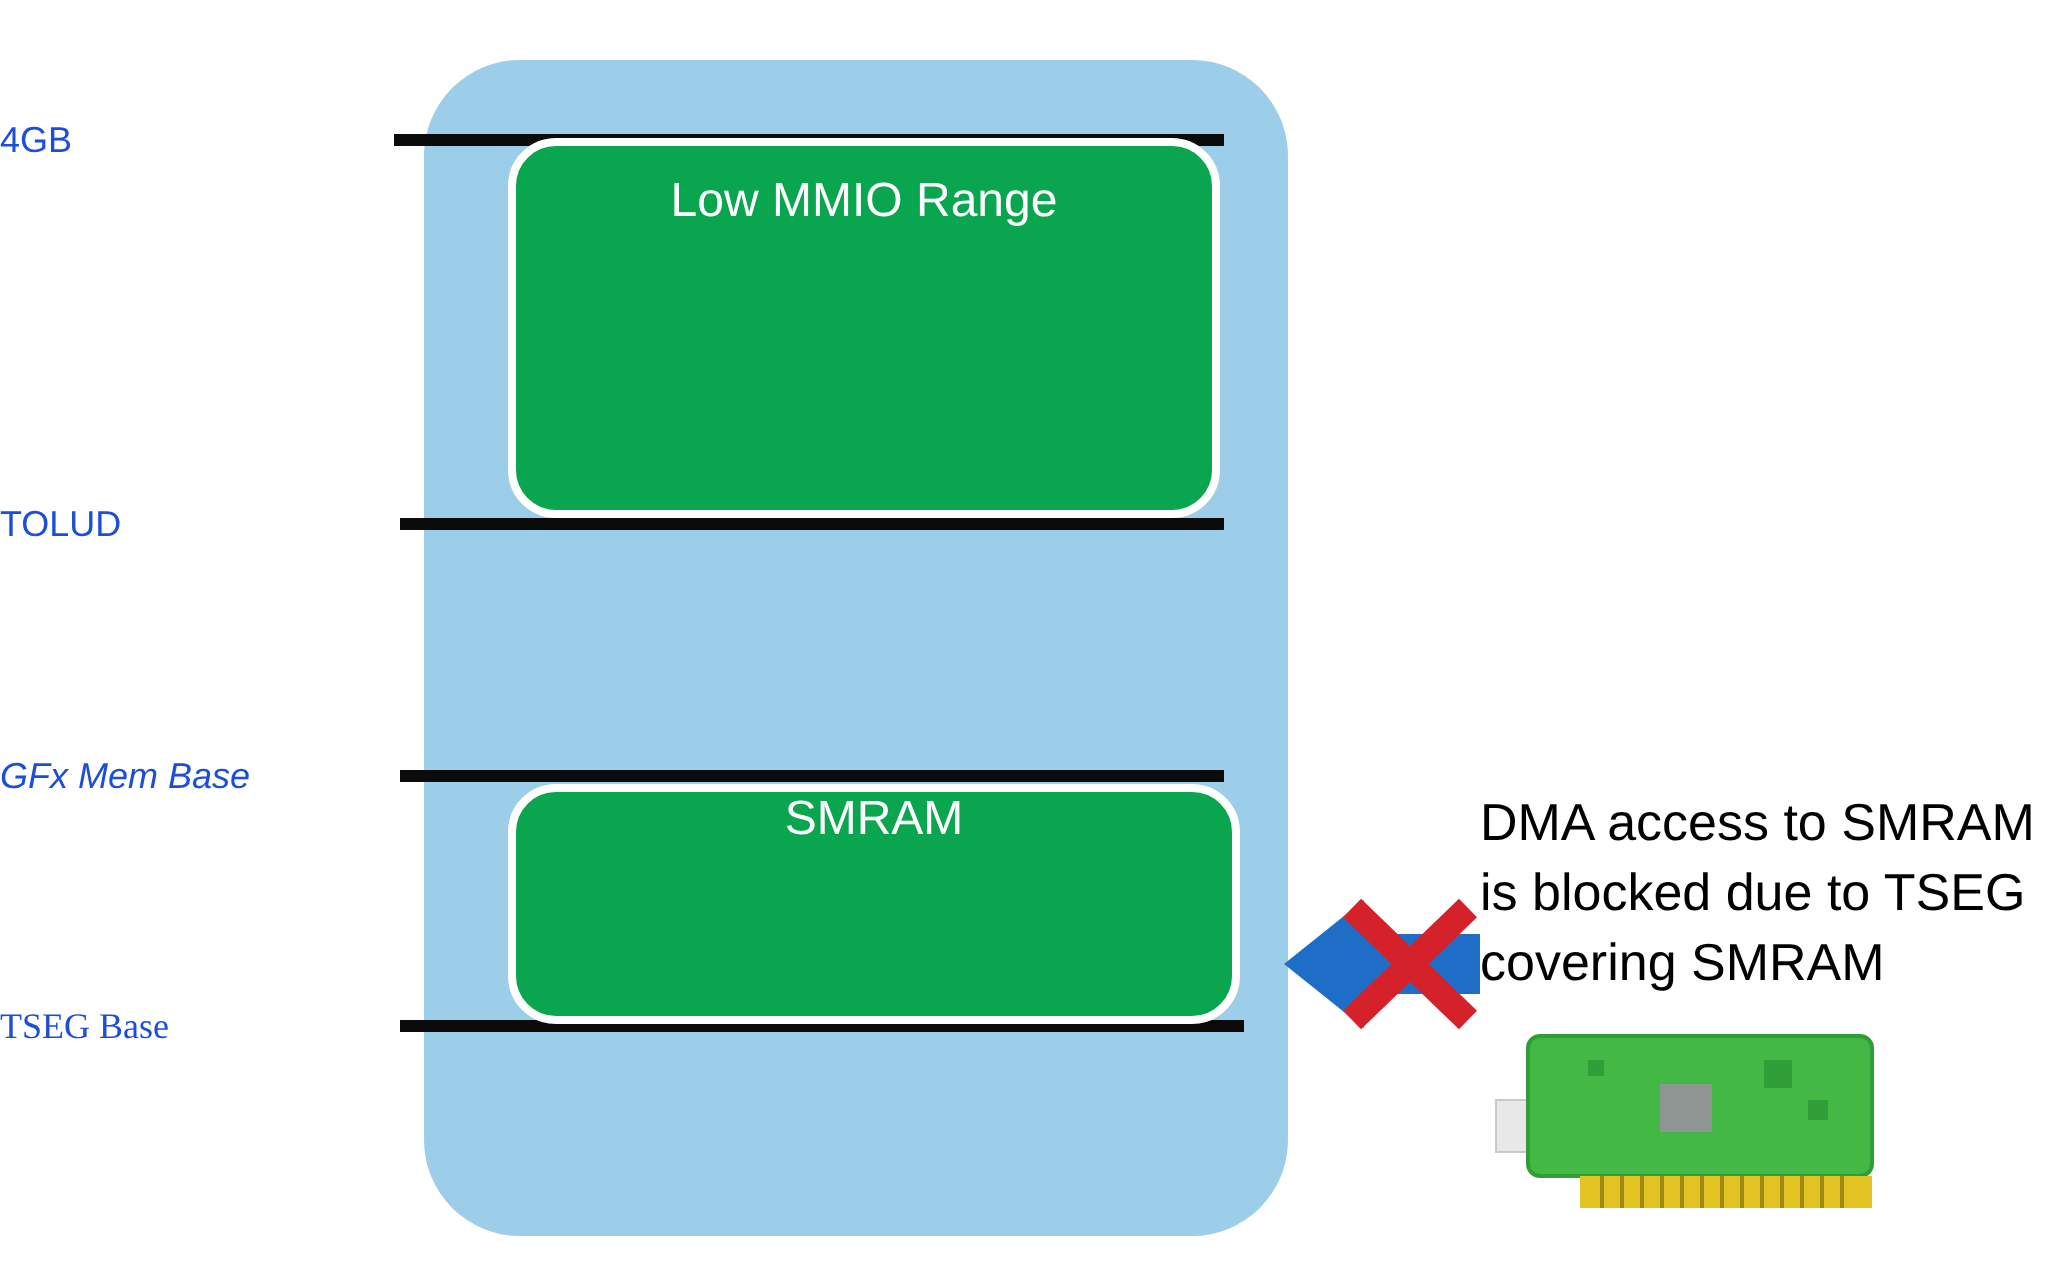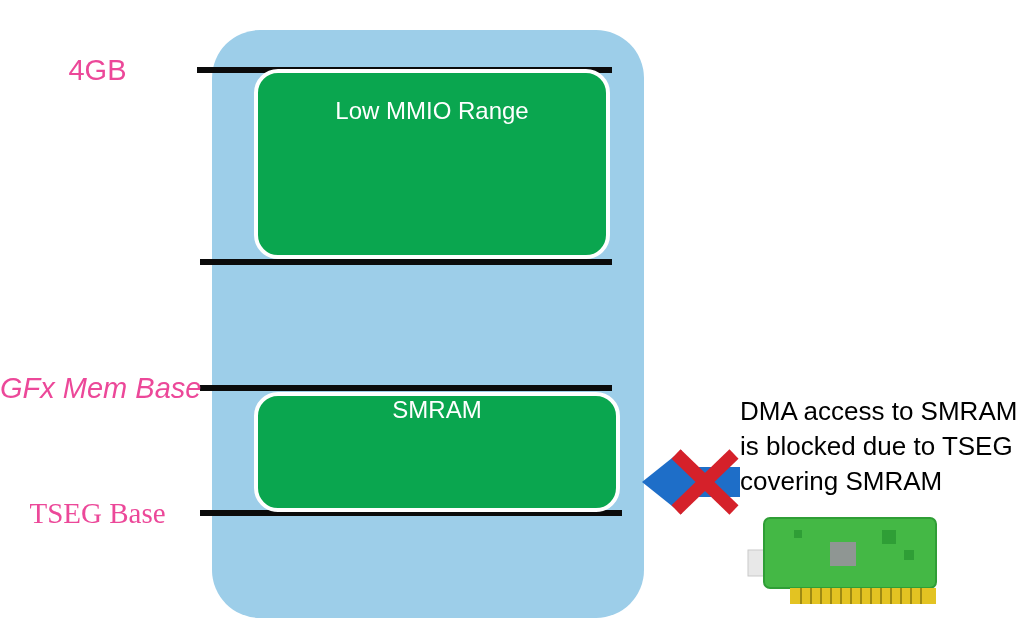--- a/index.html
+++ b/index.html
@@ -21,42 +21,42 @@
   }
   .hline {
     position: absolute;
     height: 6px;
     background: #0B0B0B;
   }
   .blabel {
     position: absolute;
     left: 0;
     width: 195px;
-    text-align: center;
-    font-size: 29px;
+    text-align: left;
+    font-size: 18px;
     line-height: 30px;
-    color: #ec4899;
+    color: #1d4ed8;
     white-space: nowrap;
   }
   .region {
     position: absolute;
     background: #0AA64F;
     border: 4px solid #ffffff;
     border-radius: 24px;
     box-sizing: border-box;
     color: #ffffff;
     font-size: 24px;
     display: flex;
     justify-content: center;
   }
   .region.low-mmio {
     left: 254px; top: 69px;
     width: 356px; height: 190px;
     align-items: flex-start;
-    padding-top: 24px;
+    padding-top: 14px;
   }
   .region.smram {
     left: 254px; top: 392px;
     width: 366px; height: 120px;
     align-items: flex-start;
   }
   .arrow-wrap {
     position: absolute;
     left: 642px; top: 444px;
     width: 98px; height: 76px;
@@ -81,20 +81,21 @@
 <div class="canvas">
 
   <div class="memory-box"></div>
 
   <div class="hline" style="left:197px; top:67px;  width:415px;"></div>
   <div class="hline" style="left:200px; top:259px; width:412px;"></div>
   <div class="hline" style="left:200px; top:385px; width:412px;"></div>
   <div class="hline" style="left:200px; top:510px; width:422px;"></div>
 
   <div class="blabel" style="top:55px;">4GB</div>
+  <div class="blabel" style="top:247px;">TOLUD</div>
   <div class="blabel" style="top:373px;font-style:italic;">GFx Mem Base</div>
   <div class="blabel" style="top:498px;font-family:Liberation Serif, serif;">TSEG Base</div>
 
   <div class="region low-mmio">
     <span>Low MMIO Range</span>
   </div>
   <div class="region smram">
     <span>SMRAM</span>
   </div>
 

